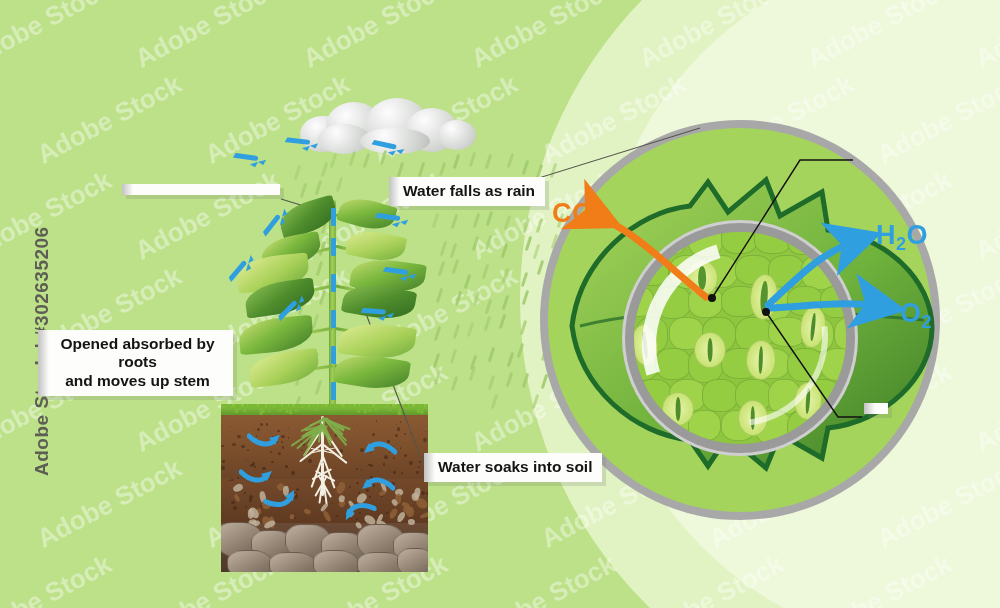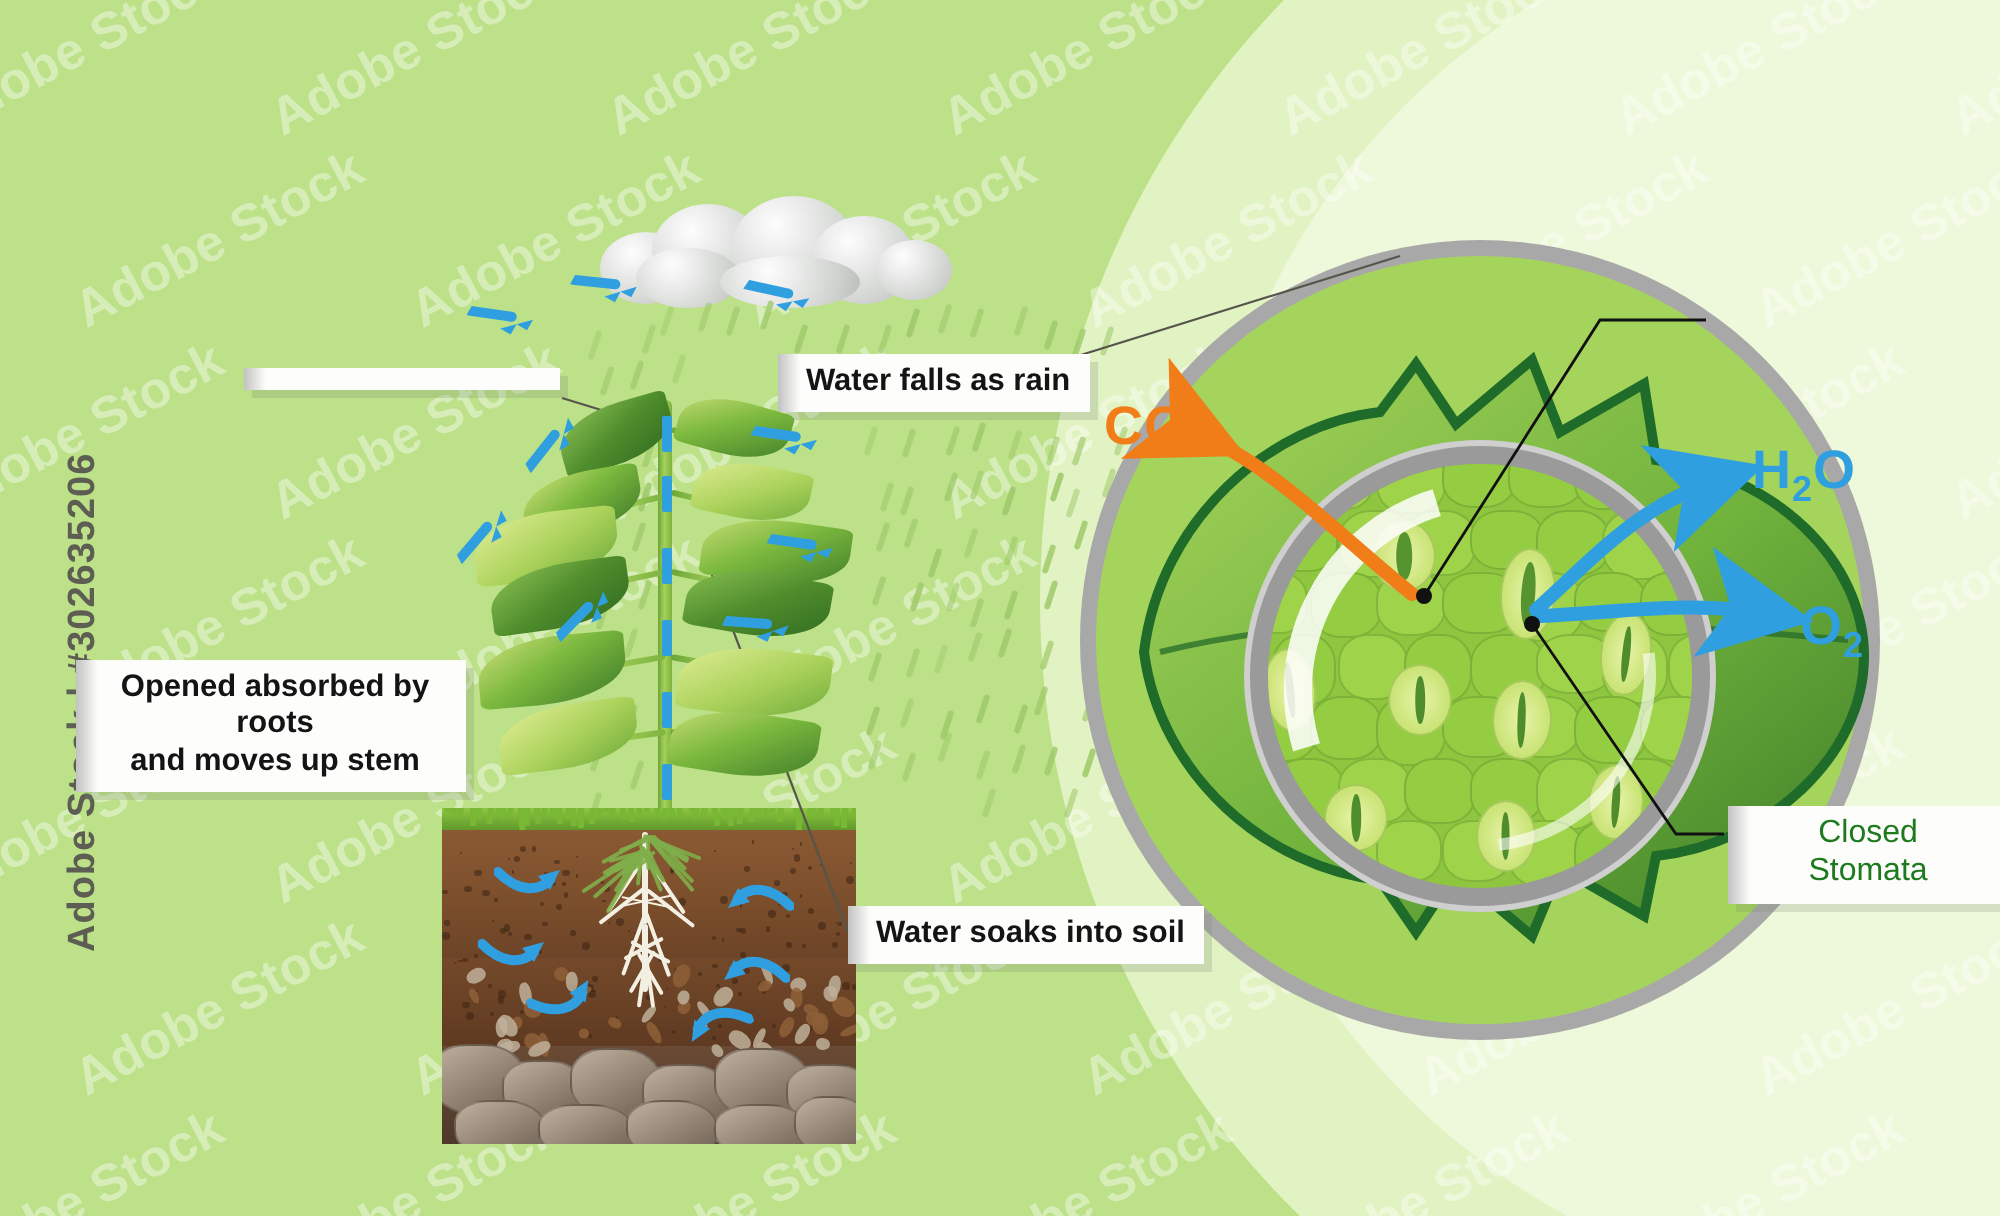--- a/index.html
+++ b/index.html
@@ -806,16 +806,15 @@
   </div>
 
   <div class="label" id="lbl-soil">
     <div class="shade"></div>
     <div class="txt">Water soaks into soil</div>
   </div>
 
 
   <div class="label green" id="lbl-closed">
     <div class="shade"></div>
-    <div class="txt">Closed Stomata</div>
   </div>
 
 </div>
 
 </body></html>

